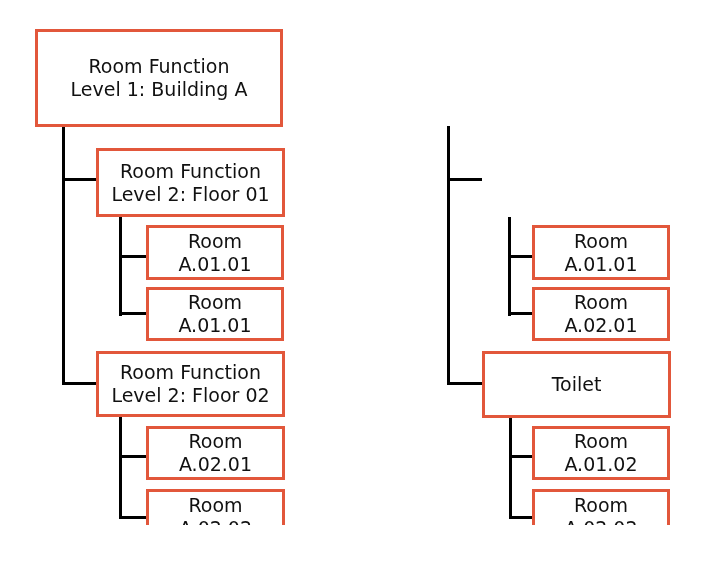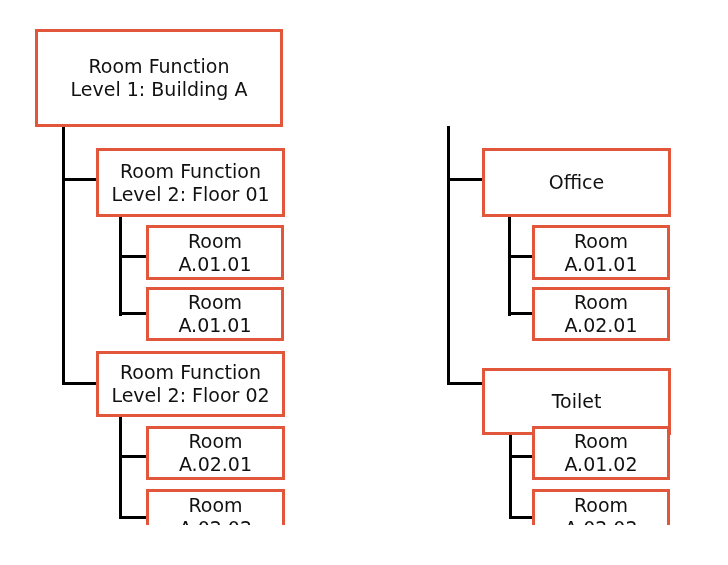--- a/index.html
+++ b/index.html
@@ -77,29 +77,28 @@
   <div class="hline" style="left:447px; top:178px; width:35px;"></div>
   <div class="hline" style="left:447px; top:382px; width:35px;"></div>
   <div class="vline" style="left:508px; top:217px; height:99px;"></div>
   <div class="hline" style="left:508px; top:255px; width:24px;"></div>
   <div class="hline" style="left:508px; top:312px; width:24px;"></div>
   <div class="vline" style="left:509px; top:418px; height:101px;"></div>
   <div class="hline" style="left:509px; top:455px; width:23px;"></div>
   <div class="hline" style="left:509px; top:516px; width:23px;"></div>
 
 
-  <div class="node" style="left:482px; top:148px; width:189px; height:69px;">Office</div>
 
   <div class="node" style="left:532px; top:225px; width:138px; height:55px;">Room
 A.01.01</div>
 
   <div class="node" style="left:532px; top:287px; width:138px; height:54px;">Room
 A.02.01</div>
 
-  <div class="node" style="left:482px; top:368px; width:189px; height:67px;">Toilet</div>
+  <div class="node" style="left:482px; top:351px; width:189px; height:67px;">Toilet</div>
 
   <div class="node" style="left:532px; top:426px; width:138px; height:54px;">Room
 A.01.02</div>
 
   <div class="node" style="left:532px; top:489px; width:138px; height:55px;">Room
 A.02.02</div>
 
 </div>
 
 </body></html>

